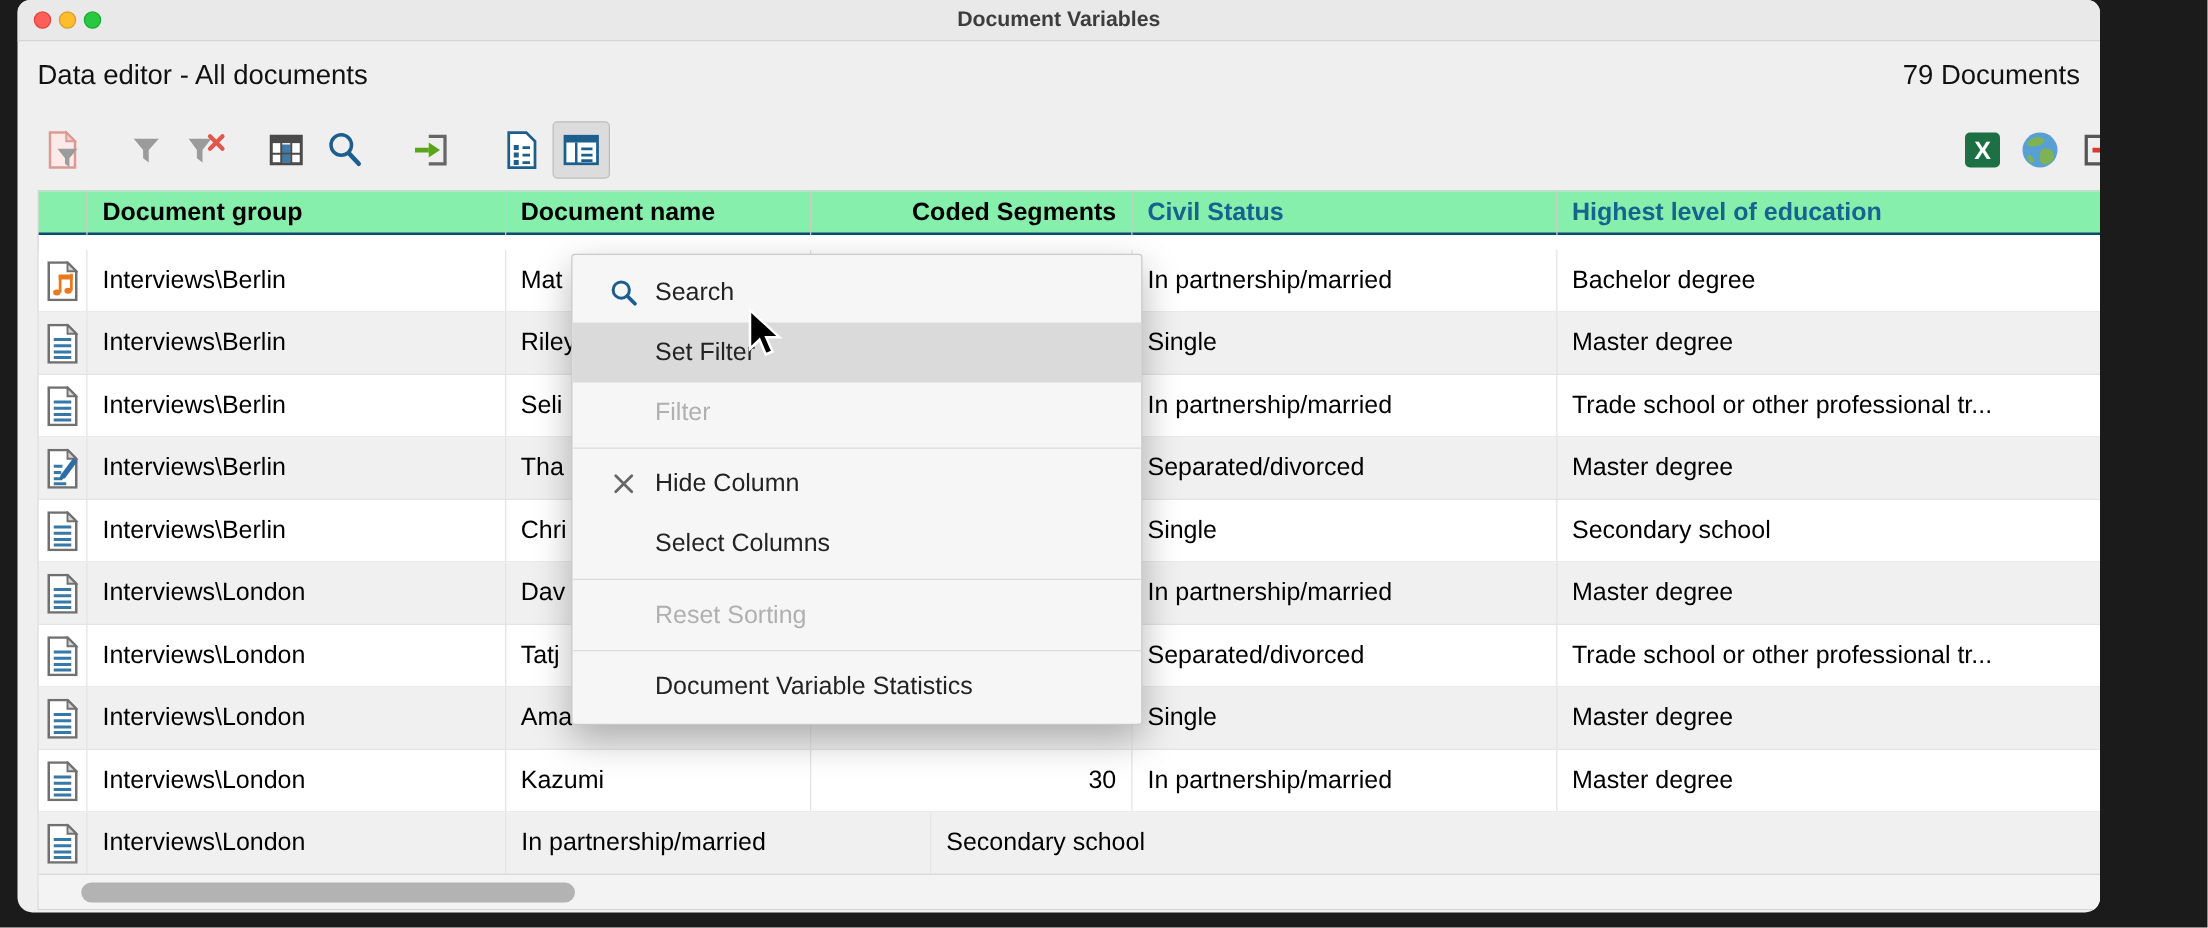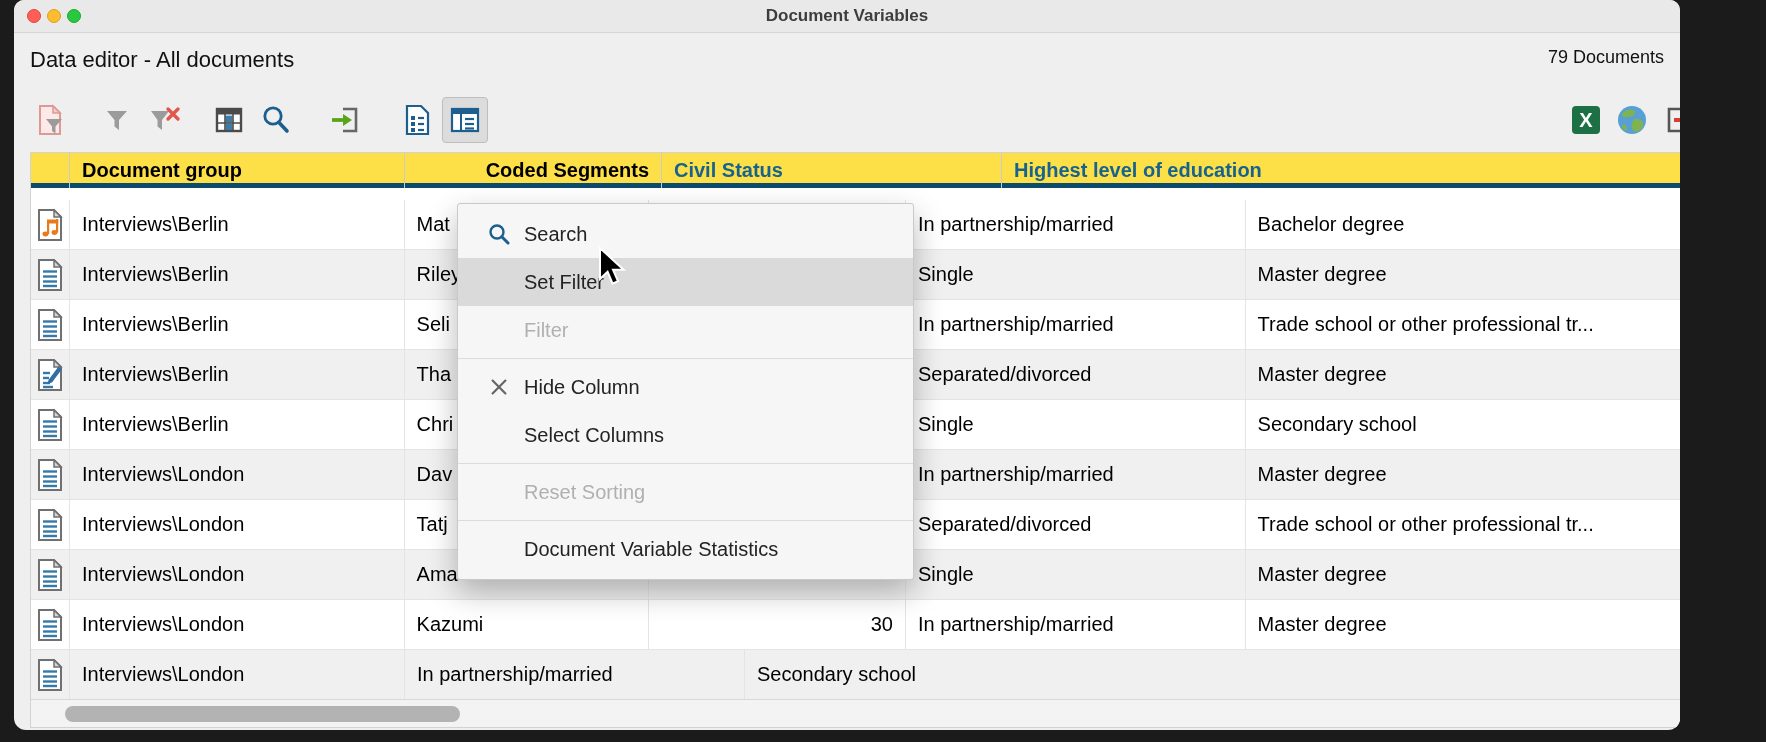--- a/index.html
+++ b/index.html
@@ -25,39 +25,39 @@
   .win-title{
     position:absolute;left:0;right:0;top:0;height:32px;line-height:32px;
     text-align:center;font-size:17px;font-weight:600;color:#3d3d3d;
   }
   
   .subheader{position:absolute;left:0;top:33px;width:100%;height:58px;}
   .page-title{
     position:absolute;left:16px;top:14px;font-size:22px;color:#111;
   }
   .doc-count{
-    position:absolute;right:16px;top:14px;font-size:18px;color:#111;
+    position:absolute;right:16px;top:14px;font-size:22px;color:#111;
   }
   
   .toolbar{position:absolute;left:0;top:95px;width:100%;height:52px;}
   .tbtn{
     position:absolute;top:2px;width:46px;height:46px;border:1px solid transparent;
     border-radius:4px;display:flex;align-items:center;justify-content:center;
     box-sizing:border-box;background:transparent;padding:0;
   }
   .tbtn.active{background:#dcdcdc;border-color:#bdbdbd;}
   .tbtn svg{display:block;}
   
   .table{
     position:absolute;left:16px;top:152px;width:1734px;height:576px;
     background:#fff;border:1px solid #d2d2d2;box-sizing:border-box;
   }
   .thead{
     position:absolute;left:0;top:0;width:1716px;height:35px;display:flex;
-    background:#fde047;border-bottom:5px solid #0c4a6e;box-sizing:border-box;
+    background:#86efac;border-bottom:2px solid #0c4a6e;box-sizing:border-box;
   }
   .hcell{
     height:35px;line-height:34px;font-size:20px;font-weight:bold;color:#000;
     padding:0 12px;border-right:1px solid #cbcbcb;box-sizing:border-box;
     white-space:nowrap;overflow:hidden;
   }
   .tbody{
     position:absolute;left:0;top:35px;width:1716px;height:513px;overflow:hidden;
     background:#fff;
     margin-top:12px;
@@ -235,20 +235,21 @@
             <rect x="15.7" y="15.5" width="4.6" height="11" rx="2.3" fill="#fff"></rect>
           </svg>
         </span>
       </button>
   </div>
 
   <div class="table">
     <div class="thead">
       <div class="hcell w-icon"></div>
       <div class="hcell w-group">Document group</div>
+      <div class="hcell w-name">Document name</div>
       <div class="hcell w-coded">Coded Segments</div>
       <div class="hcell w-civil accent" style="color: rgb(22, 99, 143);">Civil Status</div>
       <div class="hcell w-edu accent" style="color: rgb(22, 99, 143);">Highest level of education</div>
     </div>
     <div class="tbody">
         <div class="trow">
     <div class="cell c-icon w-icon">
             <svg width="26" height="32" viewBox="0 0 26 32">
               <path d="M2 1 h15 l7 7 v23 H2 z" fill="#fff" stroke="#707070" stroke-width="2"></path>
               <path d="M17 1 l7 7 h-7 z" fill="#d5d5d5" stroke="#707070" stroke-width="1.5"></path>

